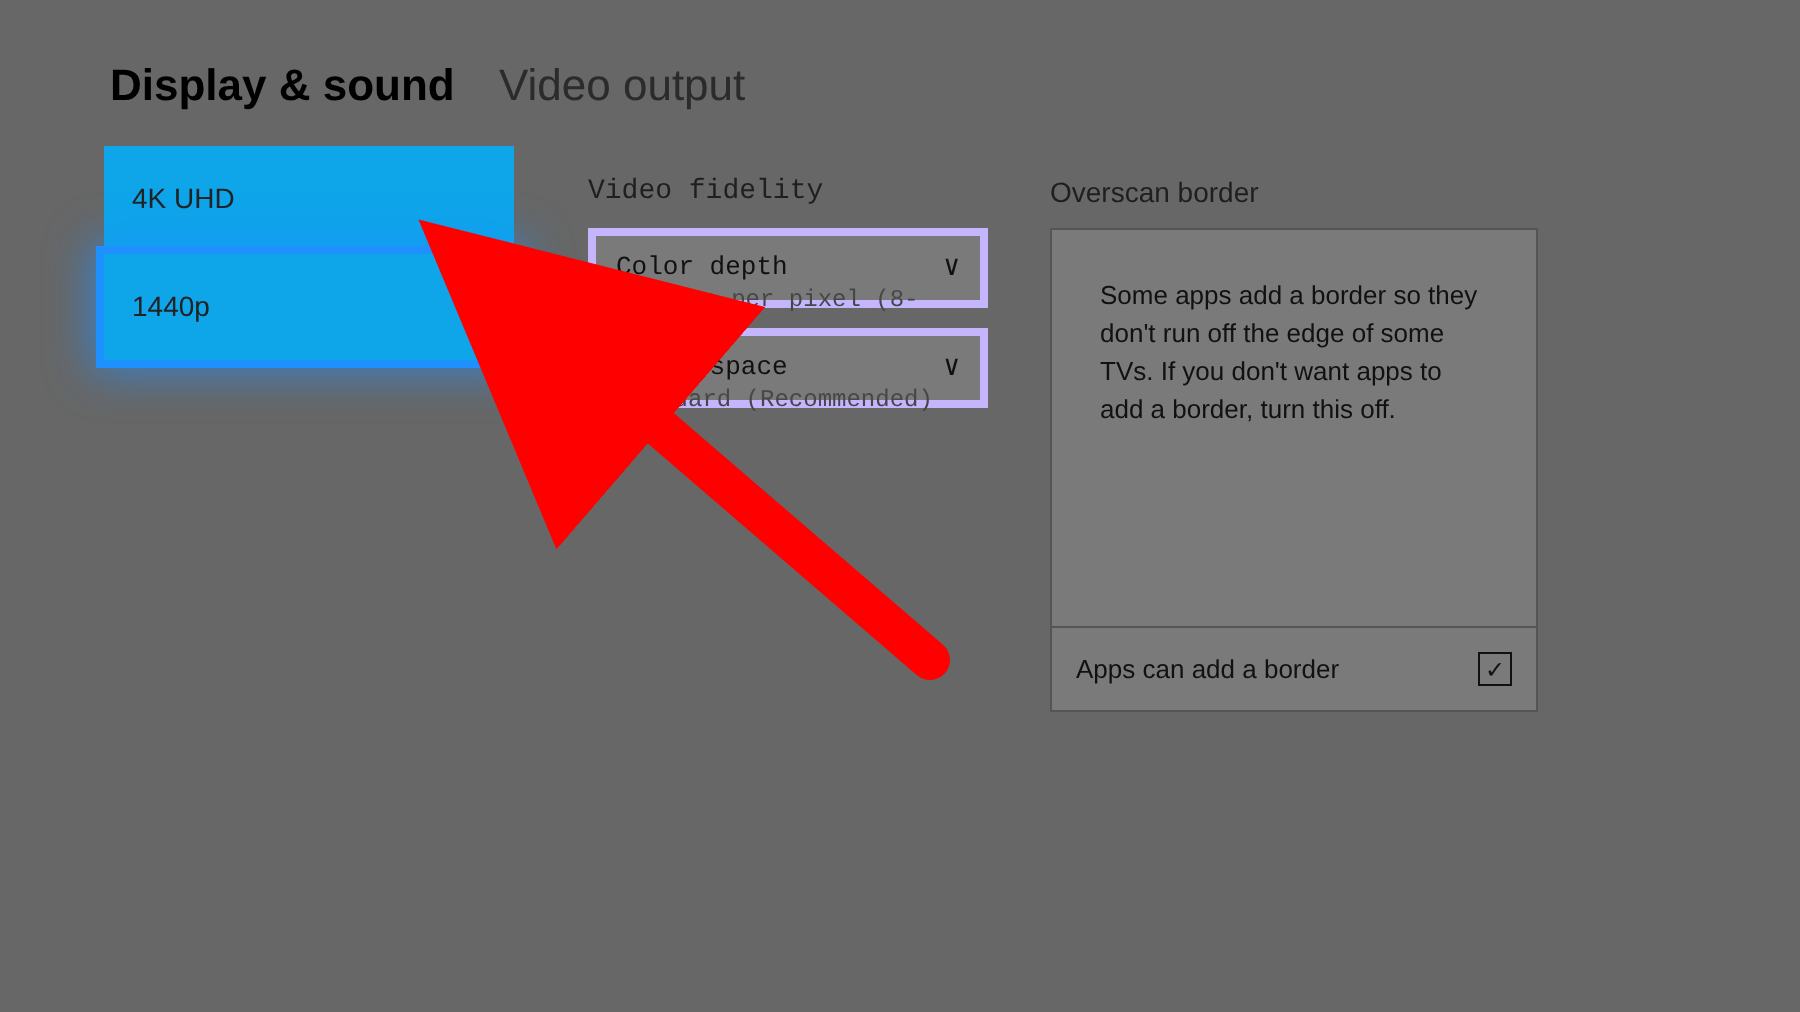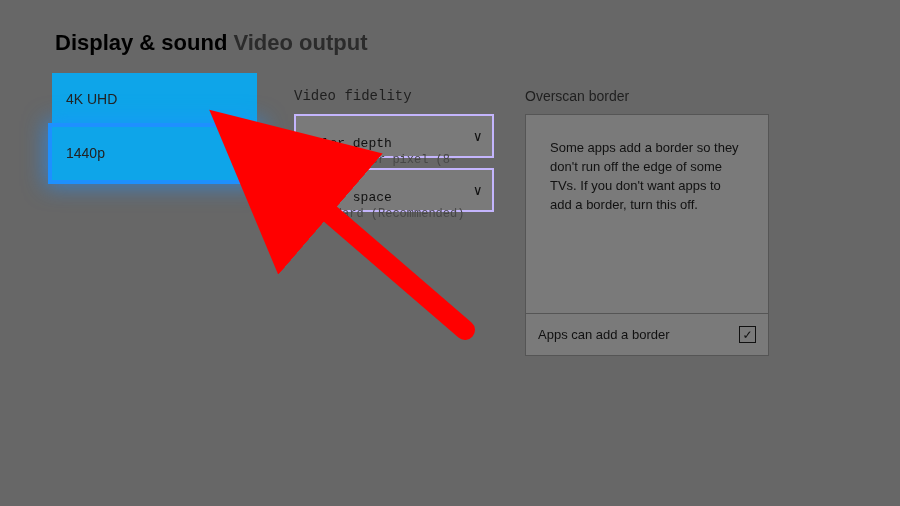--- a/index.html
+++ b/index.html
@@ -18,23 +18,23 @@
     top: 30px;
     left: 55px;
     font-size: 22px;
     color: #000;
     white-space: nowrap;
   }
   .header .bold {
     font-weight: 700;
   }
   .header .light {
-    font-weight: 700;
+    font-weight: 400;
     color: #2b2b2b;
-    margin-left: 0;
+    margin-left: 16px;
   }
 
   
   .res-list {
     position: absolute;
     top: 73px;
     left: 52px;
     width: 205px;
     background: #0ea5e9;
   }
@@ -62,22 +62,22 @@
     width: 200px;
     font-family: Liberation Mono, monospace;
   }
   .col-title {
     font-size: 14px;
     color: #1f1f1f;
     margin-bottom: 10px;
   }
   .setting-card {
     background: #7a7a7a;
-    border: 2px solid #c4b5fd;
-    padding: 20px 10px;
+    border: 4px solid #c4b5fd;
+    padding: 8px 10px;
     margin-bottom: 10px;
     position: relative;
     height: 40px;
     box-sizing: border-box;
   }
   .setting-card .label {
     font-size: 13px;
     color: #111;
   }
   .setting-card .value {

